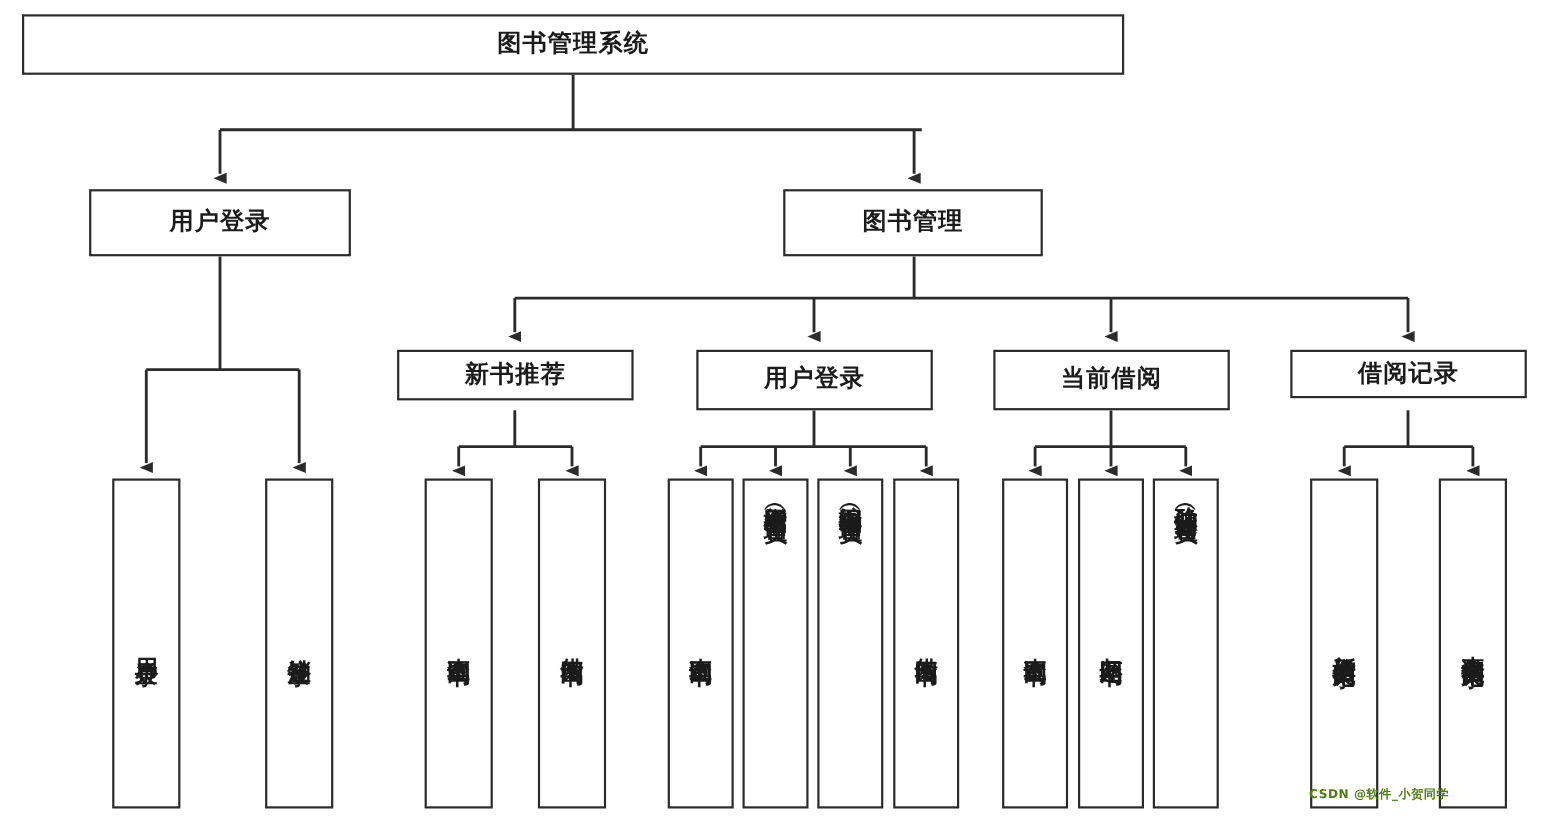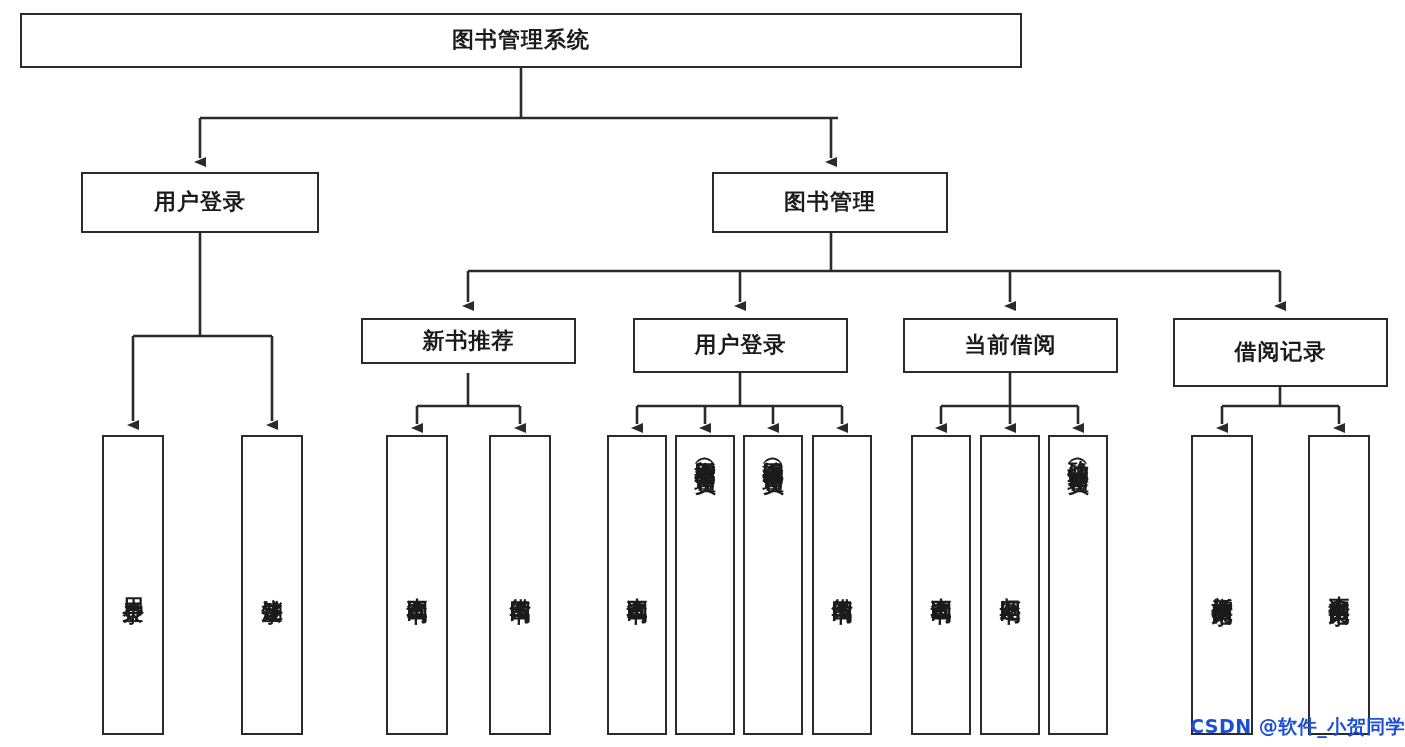--- a/index.html
+++ b/index.html
@@ -52,22 +52,22 @@
   .node.vertical.top-aligned {
     justify-content: flex-start;
     align-items: center;
   }
   .node-label {
     display: block;
     white-space: nowrap;
   }
   .watermark {
     position: absolute;
-    font-size: 19px;
-    color: #1d4ed8;
+    font-size: 11px;
+    color: #4d7c0f;
     white-space: nowrap;
     letter-spacing: 0.5px;
     pointer-events: none;
   }
 </style>
 </head>
 <body>
 
 <div id="canvas">
 
@@ -135,21 +135,21 @@
 
   <div class="node horizontal" style="left:361px; top:318px; width:215px; height:46px;">
     <span class="node-label">新书推荐</span>
   </div>
   <div class="node horizontal" style="left:633px; top:318px; width:215px; height:55px;">
     <span class="node-label">用户登录</span>
   </div>
   <div class="node horizontal" style="left:903px; top:318px; width:215px; height:55px;">
     <span class="node-label">当前借阅</span>
   </div>
-  <div class="node horizontal" style="left:1173px; top:318px; width:215px; height:69px;text-align:right;">
+  <div class="node horizontal" style="left:1173px; top:318px; width:215px; height:44px;text-align:right;">
     <span class="node-label">借阅记录</span>
   </div>
 
   <div class="node vertical" style="left:102px; top:435px; width:62px; height:300px;">
     <span class="node-label">用户登录</span>
   </div>
   <div class="node vertical" style="left:241px; top:435px; width:62px; height:300px;">
     <span class="node-label">注销登录</span>
   </div>
 

